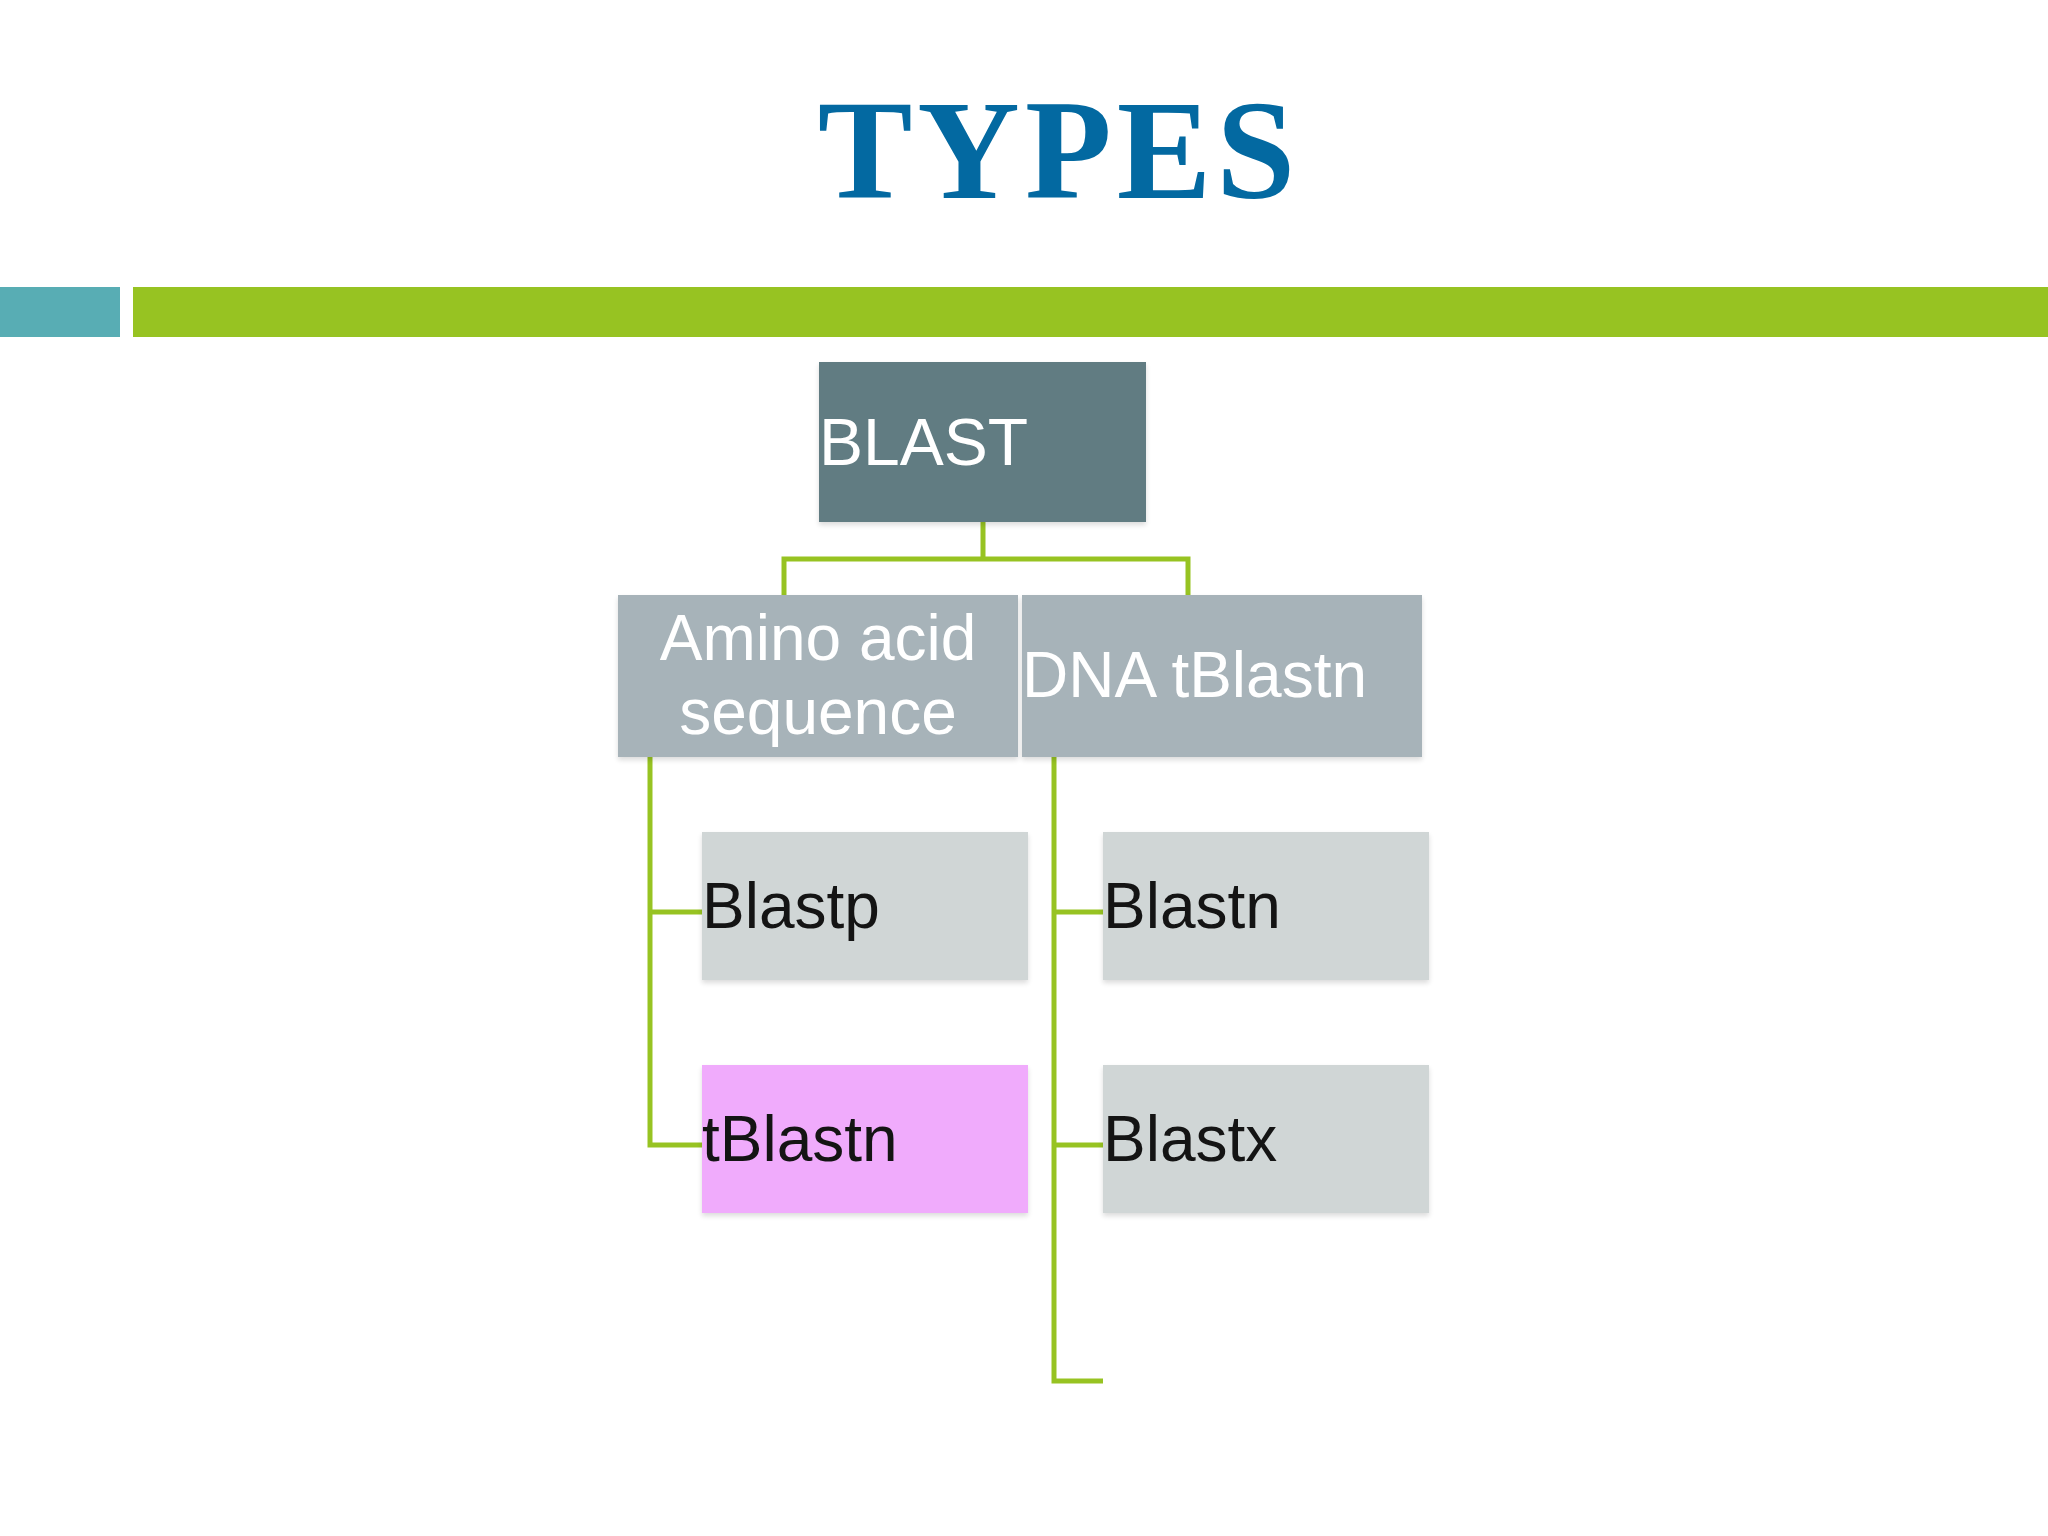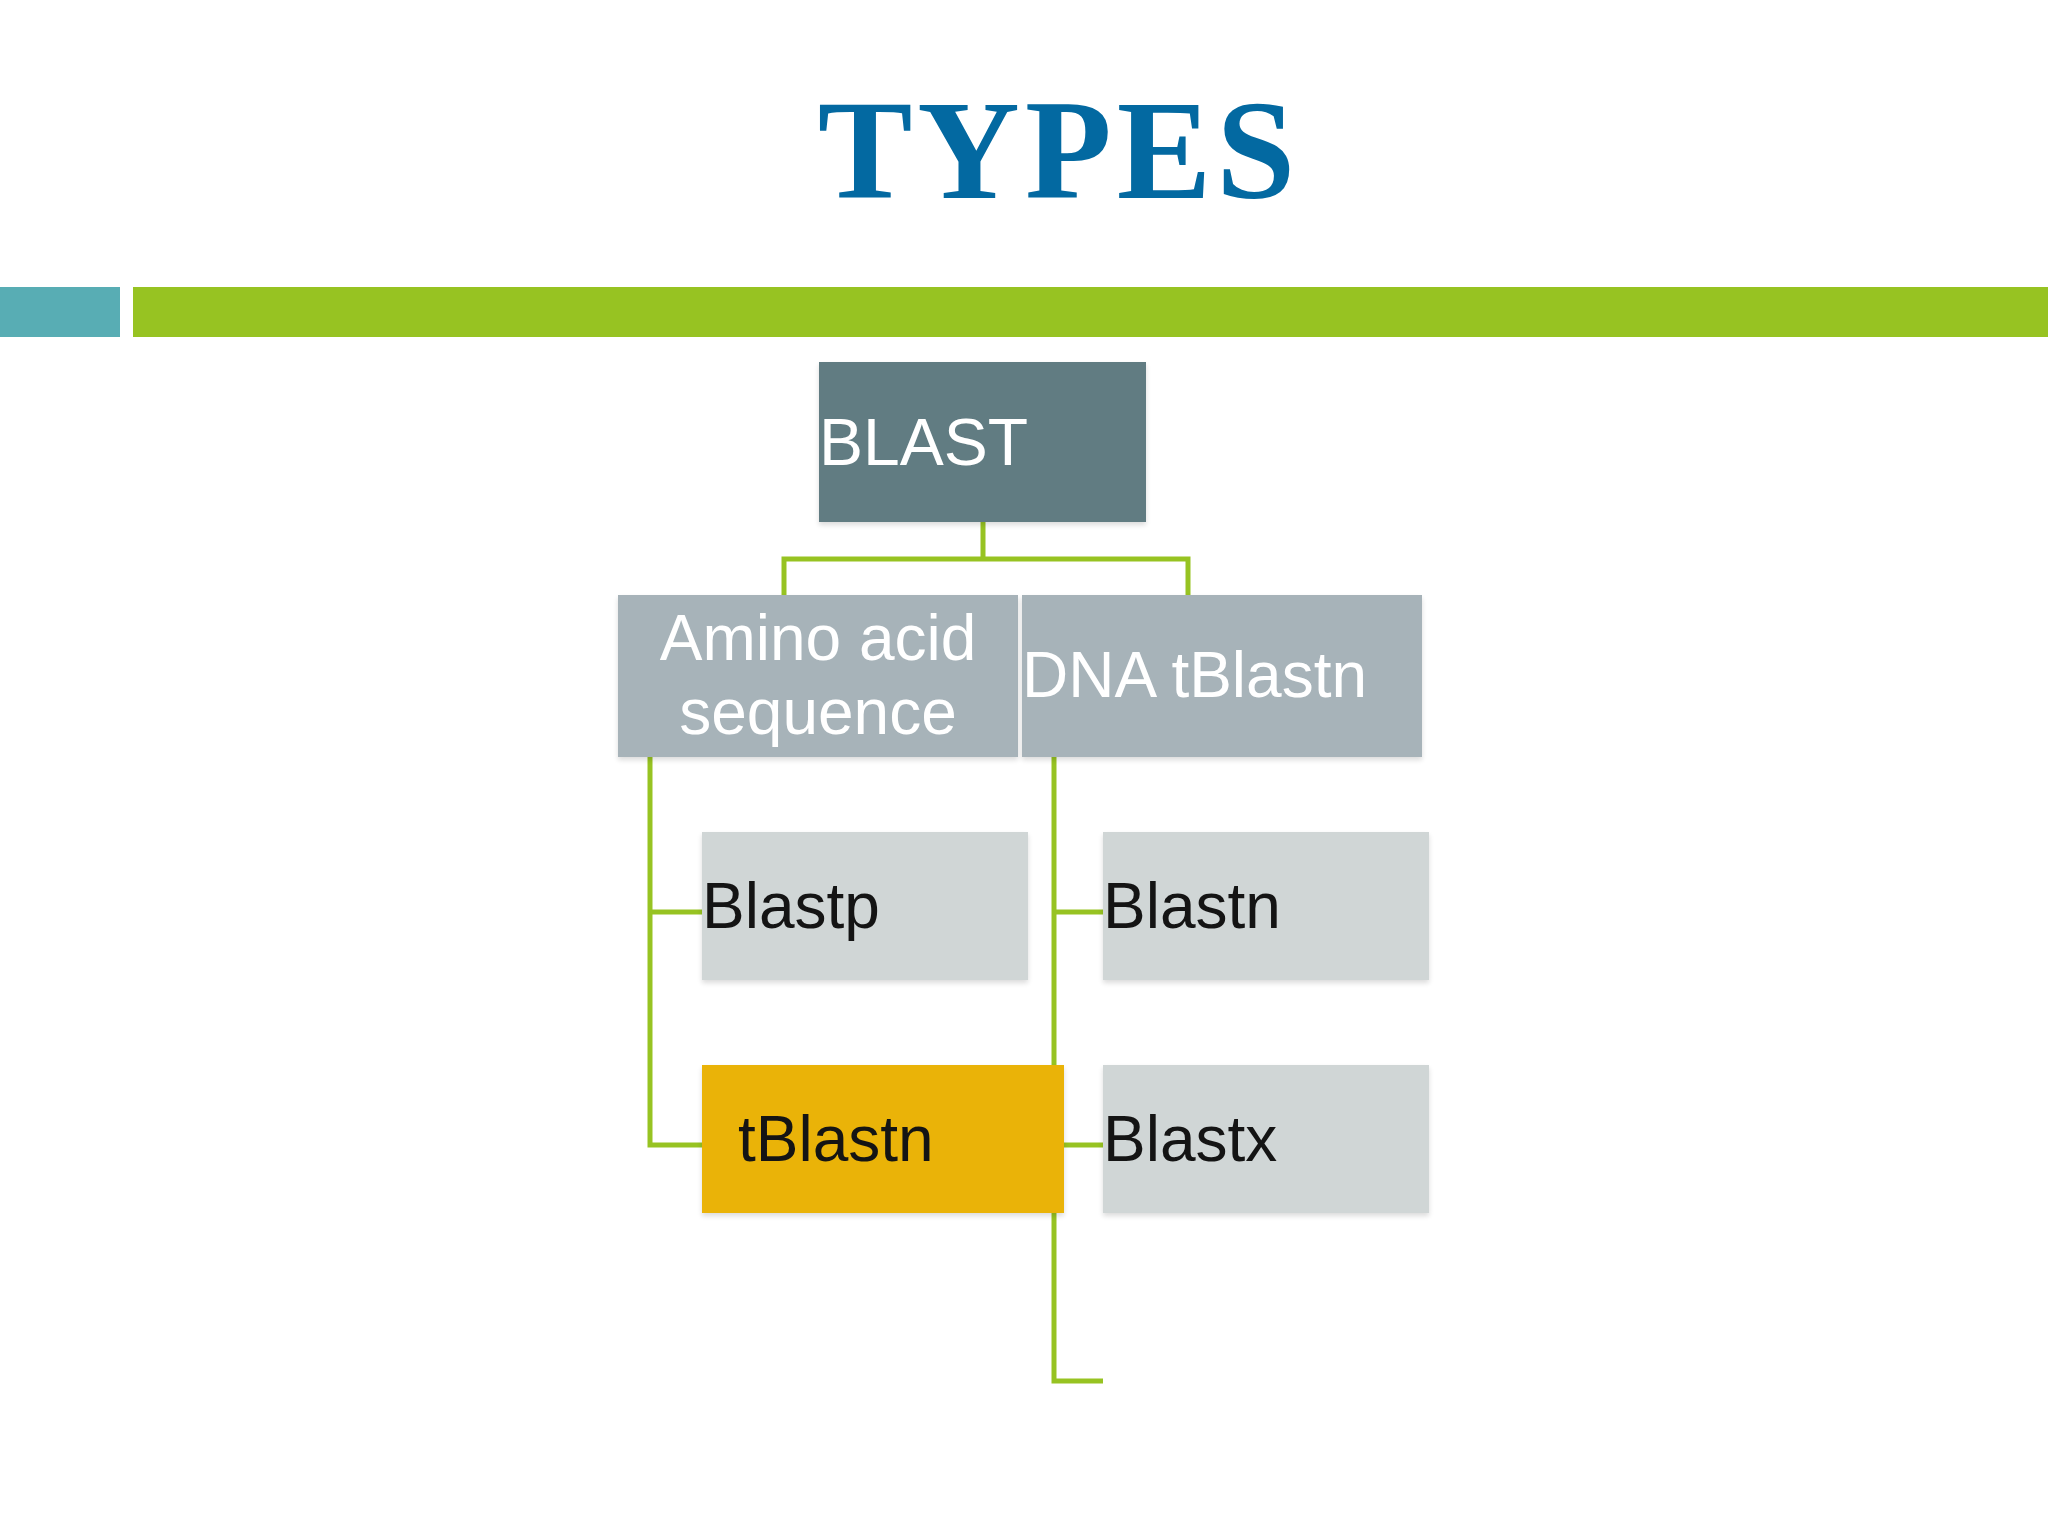--- a/index.html
+++ b/index.html
@@ -101,21 +101,21 @@
   </div>
 
   <div class="node node-branch right" style="background-color: rgb(167, 179, 185);">
     <span>DNA tBlastn</span>
   </div>
 
   <div class="node node-leaf leaf-col-left leaf-row-1" style="background-color: rgb(208, 214, 214);">
     <span>Blastp</span>
   </div>
 
-  <div class="node node-leaf leaf-col-left leaf-row-2" style="background-color: #eab308; padding-left: 36px;">
+  <div class="node node-leaf leaf-col-left leaf-row-2" style="background-color: #f0abfc;">
     <span>tBlastn</span>
   </div>
 
   <div class="node node-leaf leaf-col-right leaf-row-1" style="background-color: rgb(208, 214, 214);">
     <span>Blastn</span>
   </div>
 
   <div class="node node-leaf leaf-col-right leaf-row-2" style="background-color: rgb(208, 214, 214);">
     <span>Blastx</span>
   </div>

